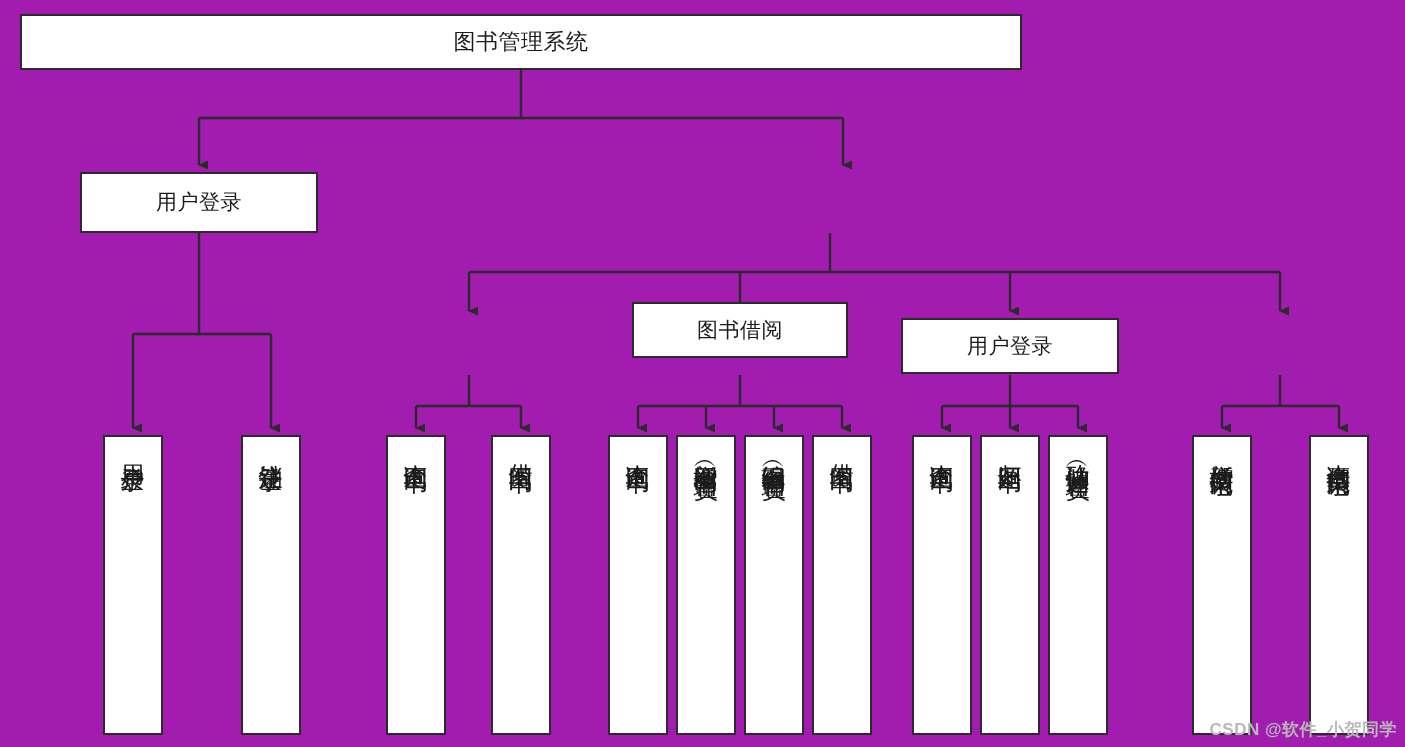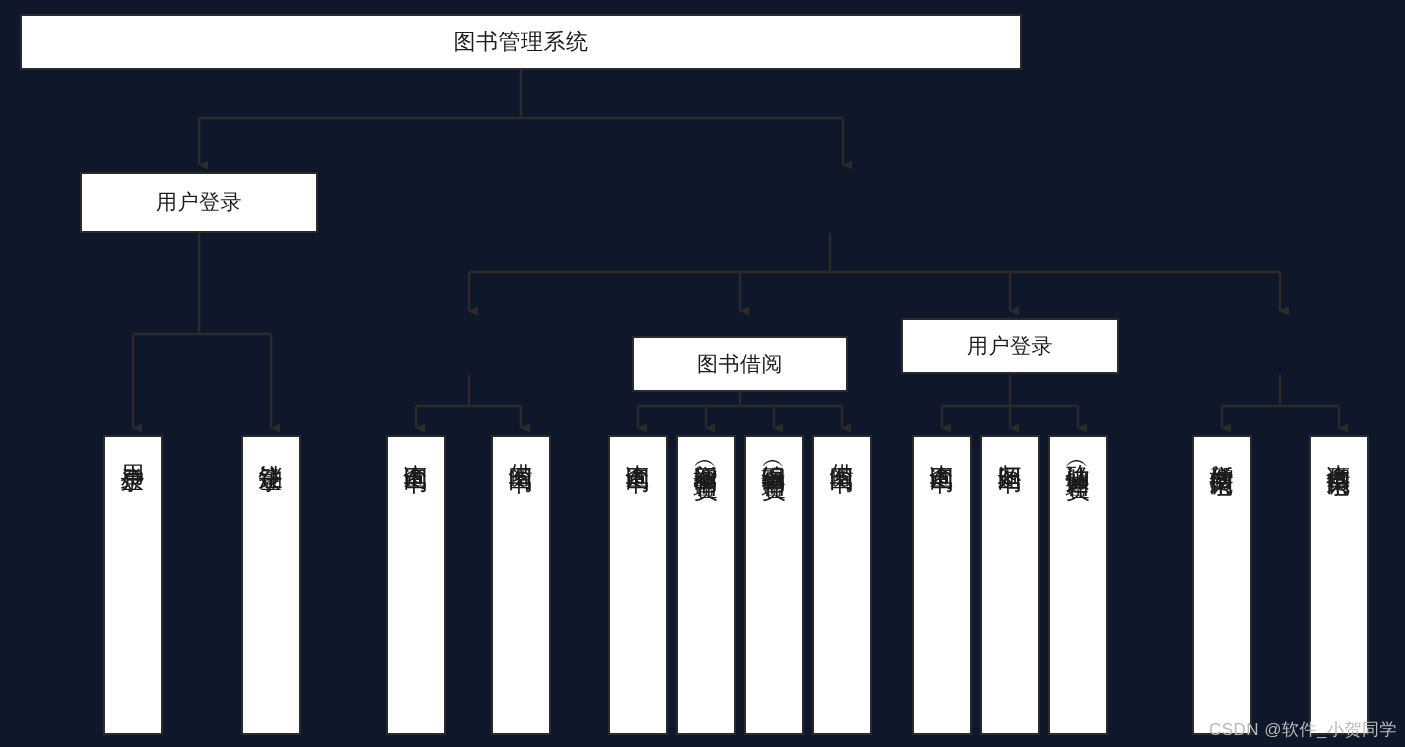--- a/index.html
+++ b/index.html
@@ -7,21 +7,21 @@
     padding: 0;
     background: #ffffff;
   }
   body {
     font-family: "Liberation Sans", "DejaVu Sans", sans-serif;
   }
   #diagram-root {
     position: relative;
     width: 1405px;
     height: 747px;
-    background: #0f172a;
+    background: #a21caf;
     overflow: hidden;
   }
   #edge-layer {
     position: absolute;
     left: 0;
     top: 0;
     width: 1405px;
     height: 747px;
     pointer-events: none;
   }
@@ -60,20 +60,21 @@
   }
   #node-root .label { font-size: 22px; }
   #watermark {
     position: absolute;
     right: 8px;
     bottom: 6px;
     font-size: 17px;
     color: #b8b8b8;
     white-space: nowrap;
     letter-spacing: 0.5px;
+    font-weight: bold;
   }
 </style>
 </head>
 <body>
 
 <div id="diagram-root">
 
   <svg id="edge-layer" viewBox="0 0 1405 747" xmlns="http://www.w3.org/2000/svg">
     <defs>
       <marker id="arrowhead" markerWidth="9" markerHeight="10" refX="4.5" refY="9" orient="auto" markerUnits="userSpaceOnUse">
@@ -127,21 +128,21 @@
   <div class="node horizontal" id="node-root" style="left:20px; top:14px; width:1002px; height:56px;">
     <span class="label">图书管理系统</span>
   </div>
 
   <div class="node horizontal" style="left:80px; top:172px; width:238px; height:61px;">
     <span class="label">用户登录</span>
   </div>
 
 
 
-  <div class="node horizontal" style="left:632px; top:336px; width:216px; height:56px;">
+  <div class="node horizontal" style="left:632px; top:302px; width:216px; height:56px;">
     <span class="label">图书借阅</span>
   </div>
 
   <div class="node horizontal" style="left:901px; top:318px; width:218px; height:56px;">
     <span class="label">用户登录</span>
   </div>
 
 
   <div class="node vertical" style="left:103px; top:435px; width:60px; height:300px;">
     <span class="label">用户登录</span>

